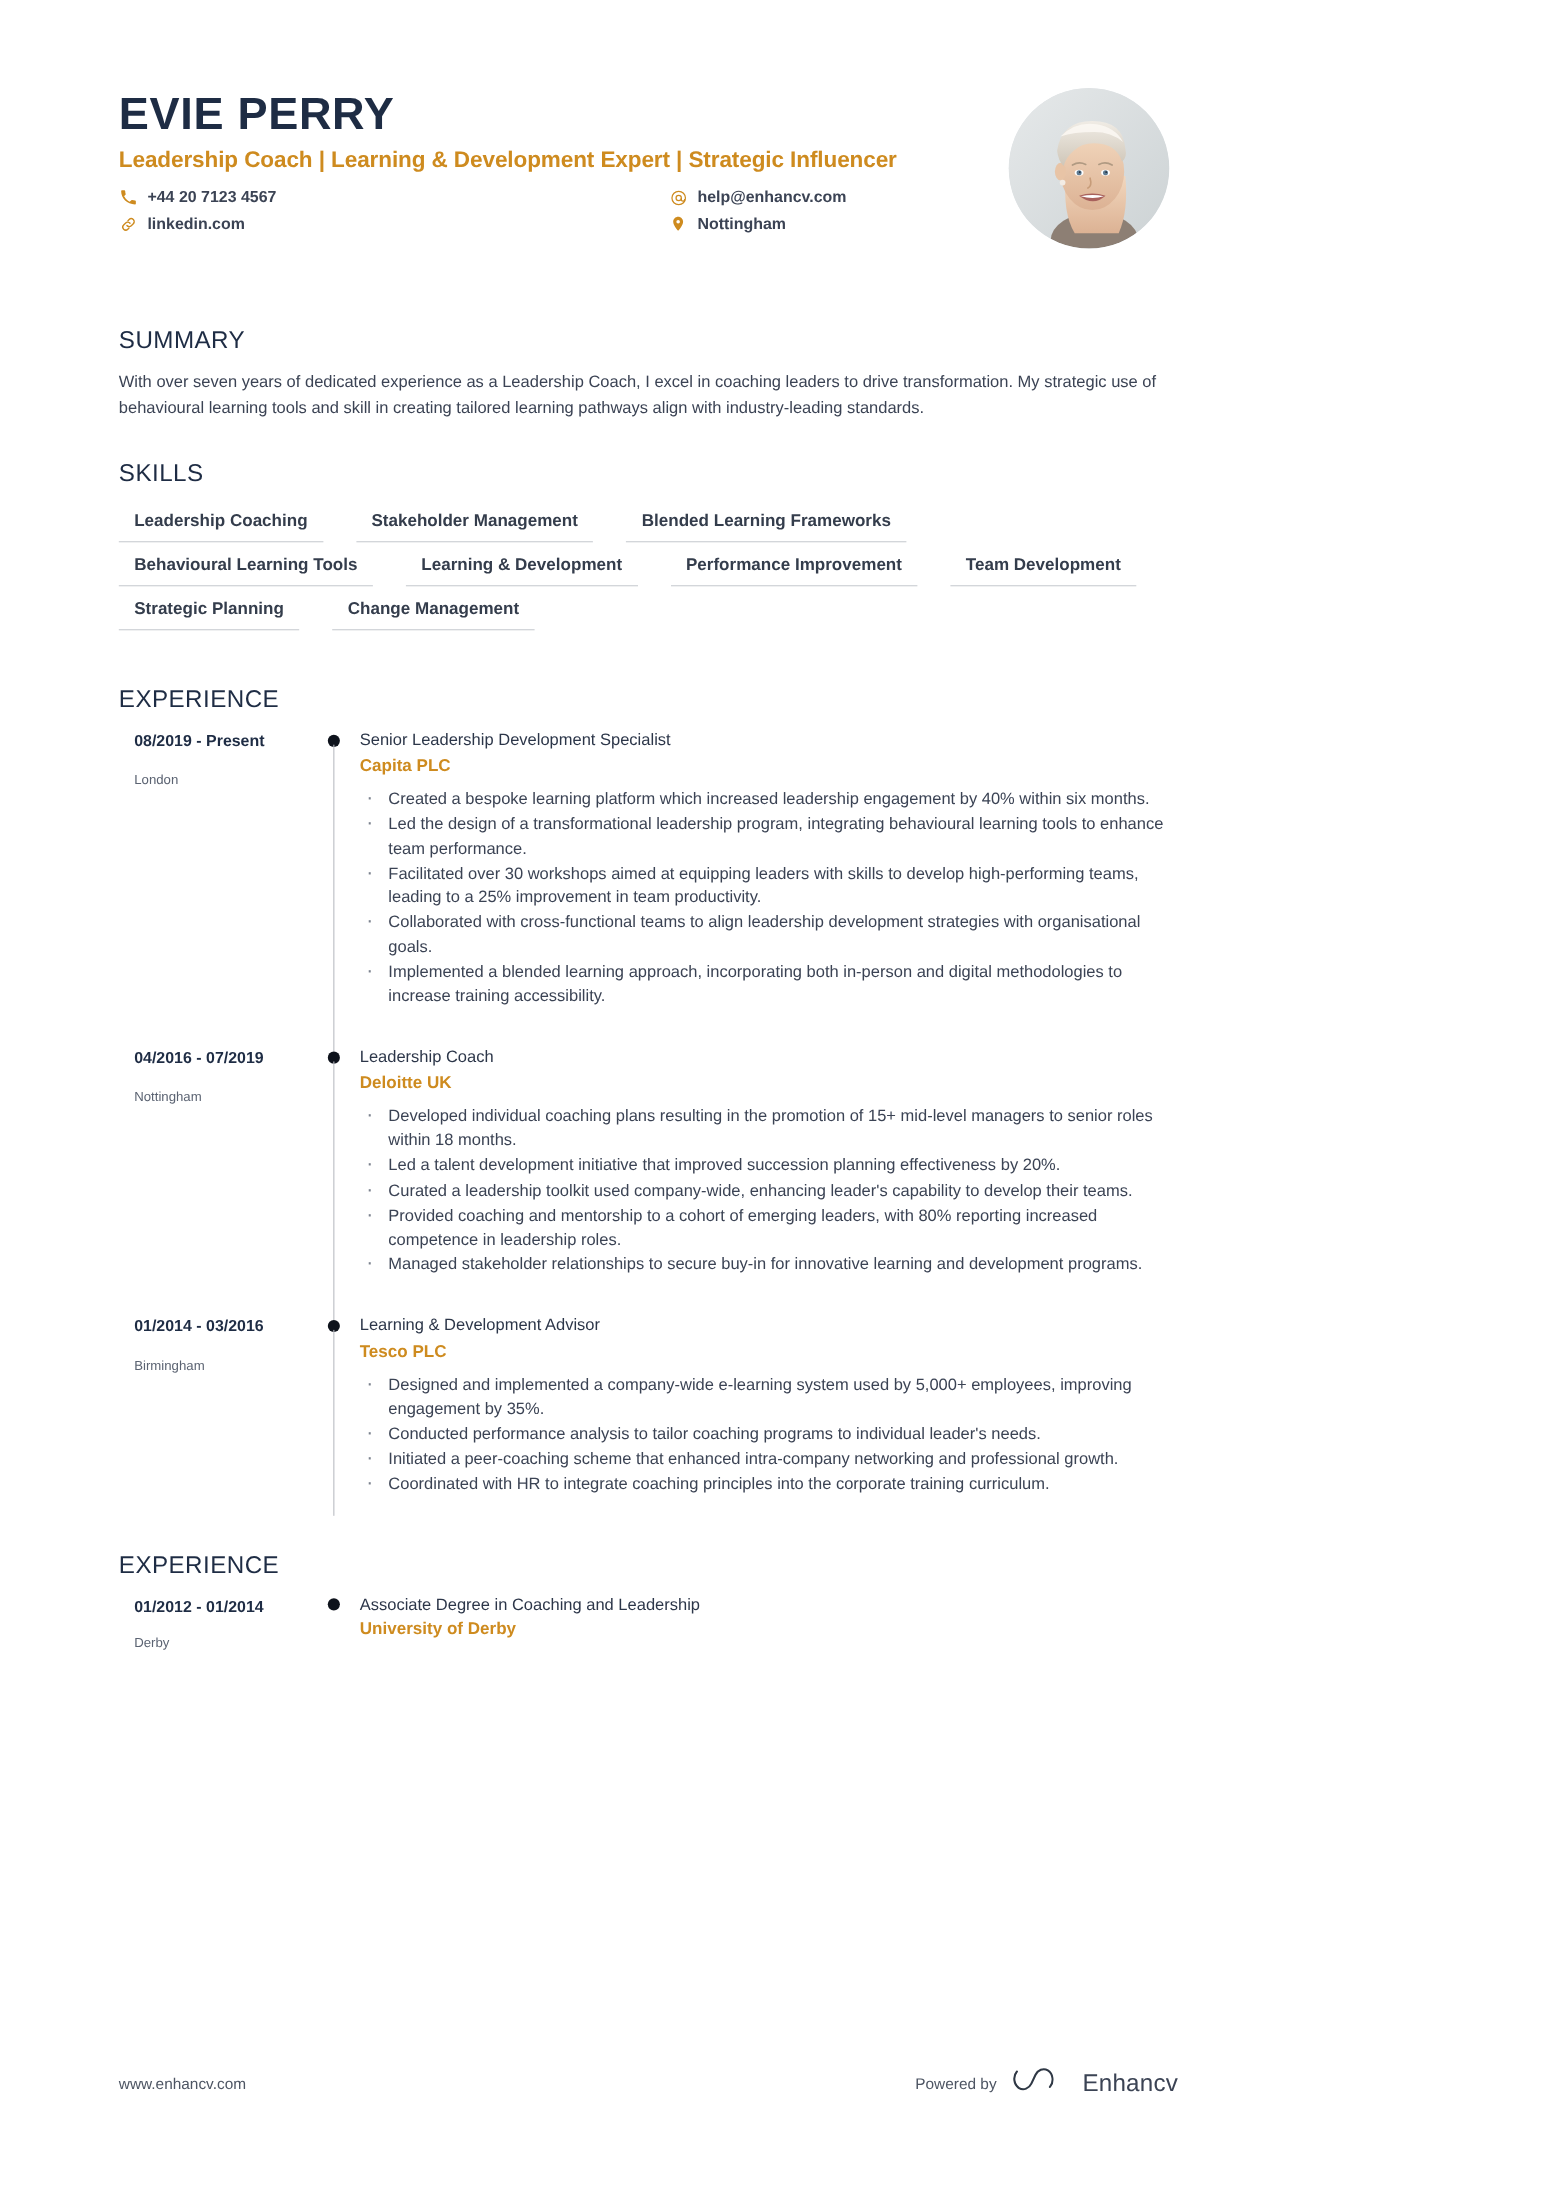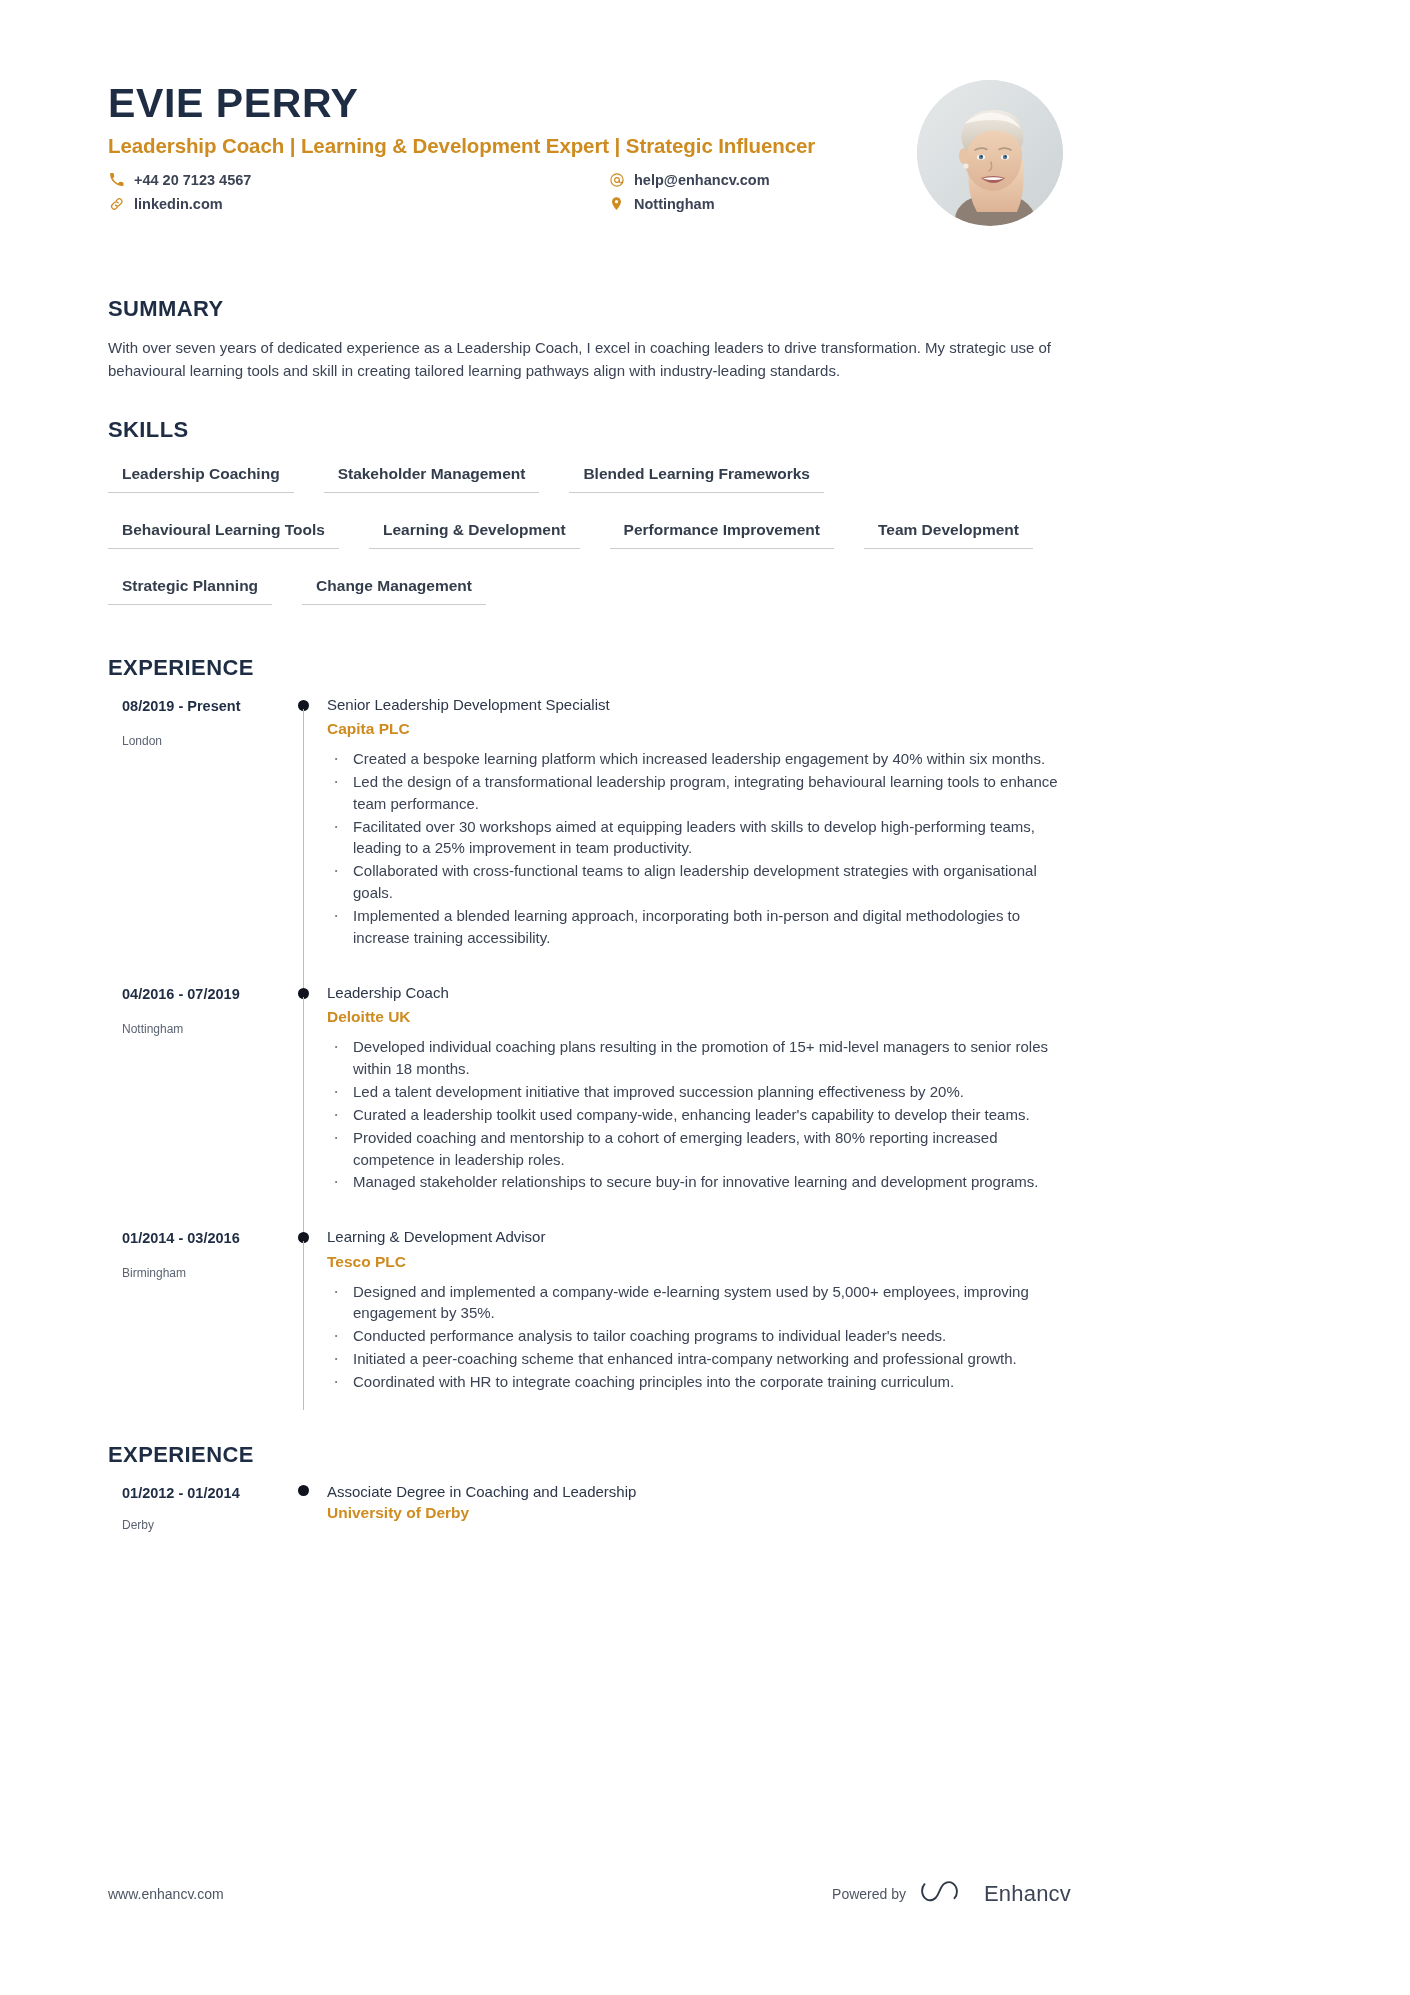--- a/index.html
+++ b/index.html
@@ -88,38 +88,38 @@
     margin-right: 8px;
     position: relative;
     background: #dfe3e6;
   }
 
   
   .section { margin-top: 34px; }
 
   .section-title {
     font-size: 22px;
-    font-weight: 700;
+    font-weight: 400;
     letter-spacing: 0.4px;
     color: #1e2c44;
     margin-bottom: 15px;
   }
 
   .summary-text {
     font-size: 15px;
     line-height: 1.52;
     color: #3b4354;
     max-width: 1180px;
   }
 
   
   .skills-wrap {
     display: flex;
     flex-wrap: wrap;
-    gap: 24px 30px;
+    gap: 8px 30px;
     max-width: 1190px;
     margin-top: 18px;
   }
 
   .skill-tag {
     font-size: 15.5px;
     font-weight: 700;
     color: #343d4c;
     padding: 4px 14px 9px 14px;
     border-bottom: 1.6px solid #c9ccd1;

